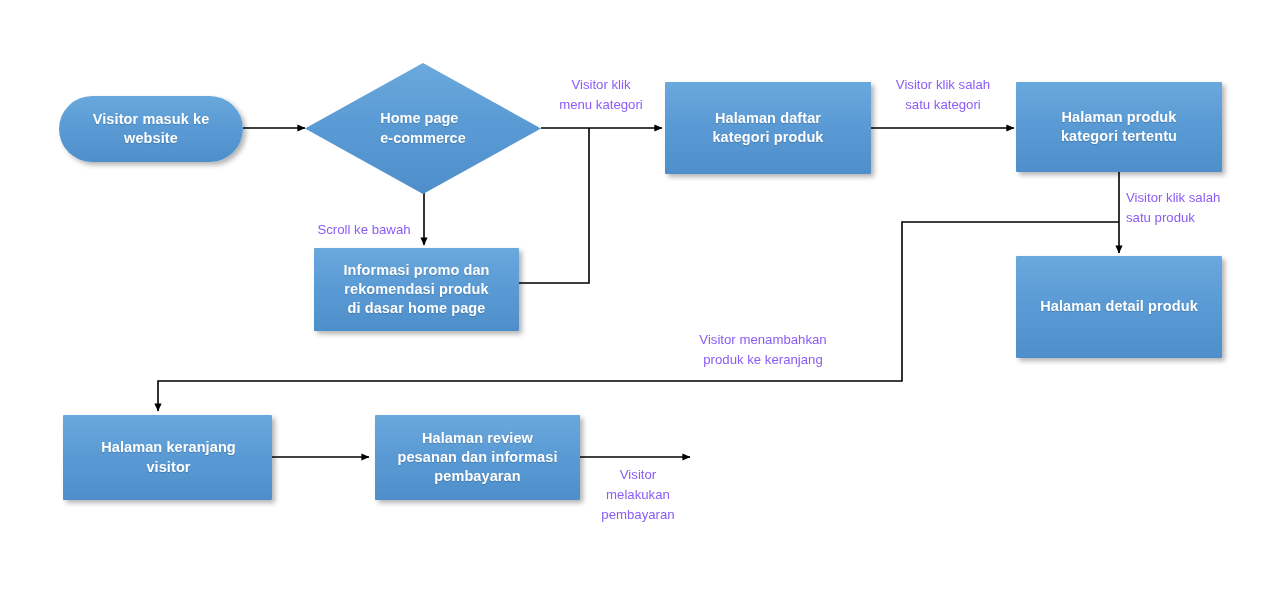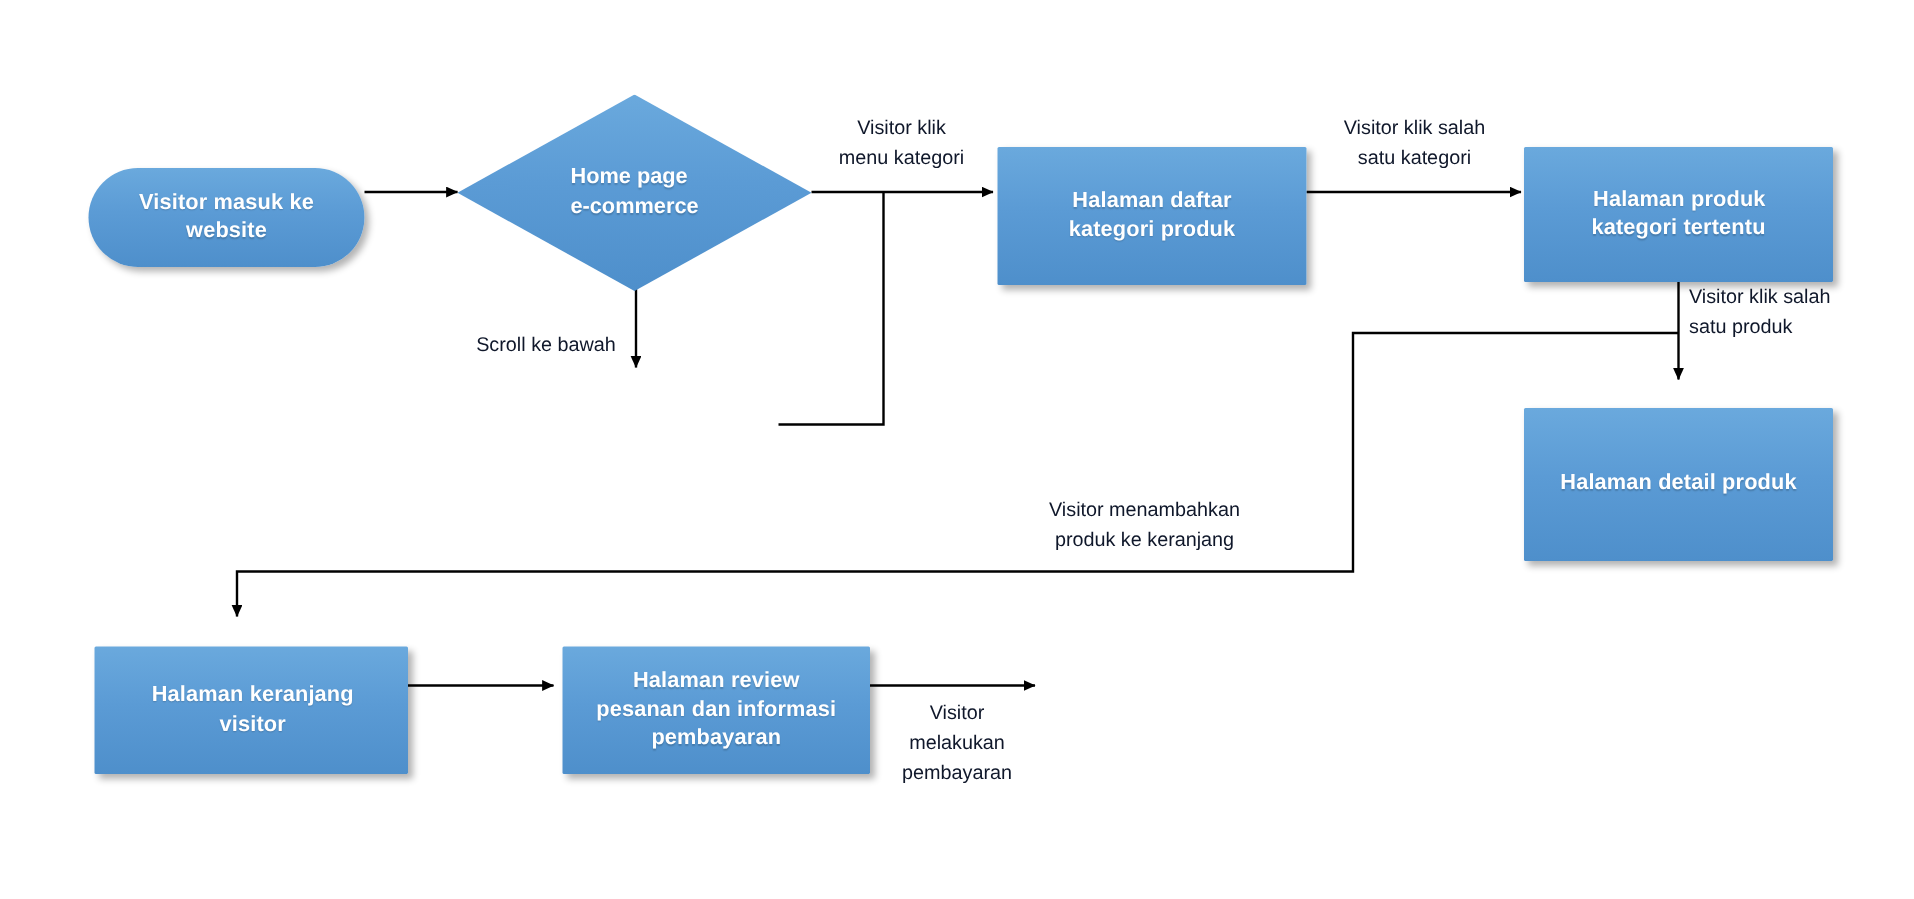--- a/index.html
+++ b/index.html
@@ -33,21 +33,20 @@
     text-align: center;
     color: #ffffff;
     font-weight: bold;
     font-size: 14.5px;
     line-height: 1.32;
     letter-spacing: .1px;
     background: linear-gradient(180deg, #6aa9dd 0%, #5b9bd5 45%, #4e8fcb 100%);
     box-shadow: 3px 3px 5px rgba(0,0,0,0.30);
     text-shadow: 0 1px 1px rgba(0,0,0,0.18);
     padding: 4px 8px;
-    margin-top: 16px;
   }
   .node.pill {
     border-radius: 44px;
   }
   .node.rect {
     border-radius: 1px;
   }
   .node .node-label { display: block; white-space: pre-line; }
 
   .diamond-wrap {
@@ -70,21 +69,21 @@
     font-weight: bold;
     font-size: 14.5px;
     line-height: 1.34;
     text-align: left;
     white-space: pre-line;
     text-shadow: 0 1px 1px rgba(0,0,0,0.18);
   }
 
   .edge-label {
     position: absolute;
-    color: #0f172a;
+    color: #8b5cf6;
     font-size: 13.2px;
     line-height: 1.52;
     text-align: center;
     white-space: pre-line;
     font-family: "Liberation Sans", sans-serif;
   }
 </style>
 </head>
 <body>
 
@@ -127,25 +126,30 @@
     <span class="diamond-shape"></span>
     <span class="node-label">Home page
 e-commerce</span>
   </div>
 
   <div class="node rect" style="left:665px; top:82px; width:206px; height:92px;">
     <span class="node-label">Halaman daftar
 kategori produk</span>
   </div>
 
-  <div class="node rect" style="left:1016px; top:82px; width:206px; height:90px;text-align:right;">
+  <div class="node rect" style="left:1016px; top:82px; width:206px; height:90px;">
     <span class="node-label">Halaman produk
 kategori tertentu</span>
   </div>
 
+  <div class="node rect" style="left:314px; top:248px; width:205px; height:83px;">
+    <span class="node-label">Informasi promo dan
+rekomendasi produk
+di dasar home page</span>
+  </div>
 
   <div class="node rect" style="left:1016px; top:256px; width:206px; height:102px;">
     <span class="node-label">Halaman detail produk</span>
   </div>
 
   <div class="node rect" style="left:63px; top:415px; width:209px; height:85px;padding-left:10px;">
     <span class="node-label">Halaman keranjang
 visitor</span>
   </div>
 

